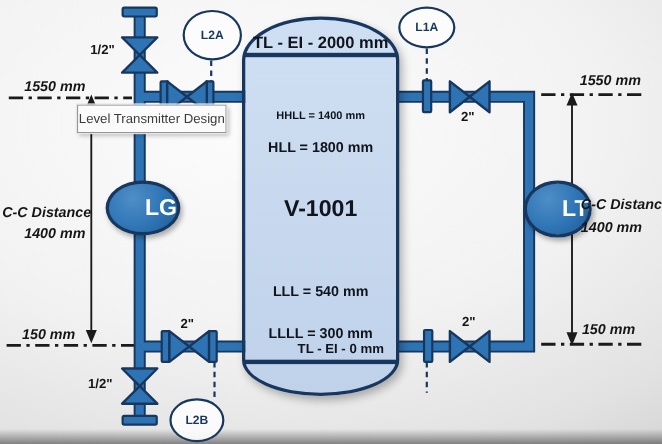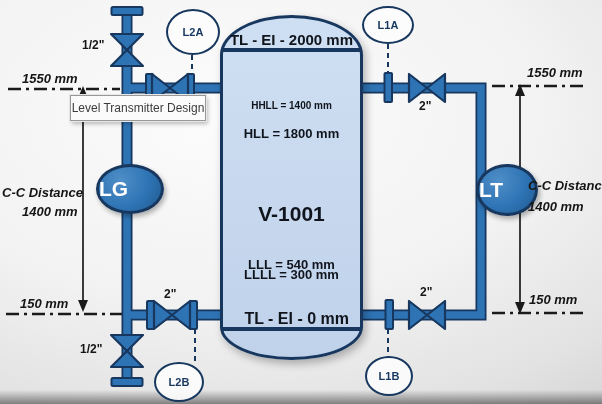--- a/index.html
+++ b/index.html
@@ -18,21 +18,21 @@
     background:linear-gradient(180deg,#cfdff3 0%,#c7d8ee 55%,#bfd2ea 100%);
     border:3px solid #17375e;
     border-radius:72px 72px 72px 72px / 40px 40px 33px 33px;
     box-shadow:3px 4px 8px rgba(0,0,0,0.28);
   }
   .tangent{position:absolute;left:221px;width:141px;height:4px;background:#17375e;}
   .vtext{position:absolute;left:222px;width:139px;text-align:center;font-weight:bold;color:#10141c;white-space:nowrap;}
   .ellipse-inst{
     position:absolute;box-sizing:border-box;border:3px solid #17375e;border-radius:50%;
     background:radial-gradient(circle at 35% 30%, #4f8ec7 0%, #2e74b5 55%, #20598f 100%);
-    display:flex;align-items:center;justify-content:flex-start;
+    display:flex;align-items:center;justify-content:flex-end;
     color:#fff;font-weight:bold;font-size:21px;
     box-shadow:2px 3px 5px rgba(0,0,0,0.3);
   }
   .bubble{
     position:absolute;box-sizing:border-box;border:2px solid #17375e;border-radius:50%;
     background:rgba(252,252,252,0.92);
     display:flex;align-items:center;justify-content:center;
     color:#17375e;font-weight:bold;font-size:11px;
   }
   .tooltip{
@@ -116,43 +116,40 @@
     </g>
   </svg>
 
   <div class="vessel"></div>
   <div class="tangent" style="top:48px;"></div>
   <div class="tangent" style="top:327px;"></div>
 
   <div class="vtext" style="top:31px;font-size:15px;">TL - EI - 2000 mm</div>
   <div class="vtext" style="top:100px;font-size:10px;">HHLL = 1400 mm</div>
   <div class="vtext" style="top:126px;font-size:13px;">HLL = 1800 mm</div>
-  <div class="vtext" style="top:178px;font-size:21px;margin-top:24px;">V-1001</div>
+  <div class="vtext" style="top:178px;font-size:21px;">V-1001</div>
   <div class="vtext" style="top:257px;font-size:13px;">LLL = 540 mm</div>
-  <div class="vtext" style="top:267px;font-size:13px;">LLLL = 300 mm</div>
-  <div class="vtext" style="top:310px;font-size:16px;text-align:right;padding-right:12px;box-sizing:border-box;">TL - EI - 0 mm</div>
+  <div class="vtext" style="top:295px;font-size:13px;">LLLL = 300 mm</div>
+  <div class="vtext" style="top:310px;font-size:12px;text-align:right;padding-right:12px;box-sizing:border-box;">TL - EI - 0 mm</div>
 
   <div class="ellipse-inst" style="left:96px;top:164px;width:68px;height:50px;">
       <span>LG</span>
     </div>
   <div class="ellipse-inst" style="left:476px;top:164px;width:62px;height:52px;">
       <span>LT</span>
     </div>
 
   <div class="bubble" style="left:166px;top:9px;width:54px;height:46px;">
       <span>L2A</span>
     </div>
   <div class="bubble" style="left:362px;top:6px;width:52px;height:38px;">
       <span>L1A</span>
     </div>
   <div class="bubble" style="left:154px;top:362px;width:50px;height:40px;">
       <span>L2B</span>
-    </div>
-  <div class="bubble" style="left:365px;top:356px;width:48px;height:40px;">
-      <span>L1B</span>
     </div>
 
   <div class="lbl" style="left:22px;top:71px;">1550 mm</div>
   <div class="lbl" style="left:20px;top:296px;">150 mm</div>
   <div class="lbl" style="left:2px;top:185px;">C-C Distance</div>
   <div class="lbl" style="left:22px;top:204px;">1400 mm</div>
   <div class="lbl" style="left:527px;top:65px;">1550 mm</div>
   <div class="lbl" style="left:528px;top:178px;">C-C Distance</div>
   <div class="lbl" style="left:528px;top:199px;">1400 mm</div>
   <div class="lbl" style="left:529px;top:292px;">150 mm</div>

